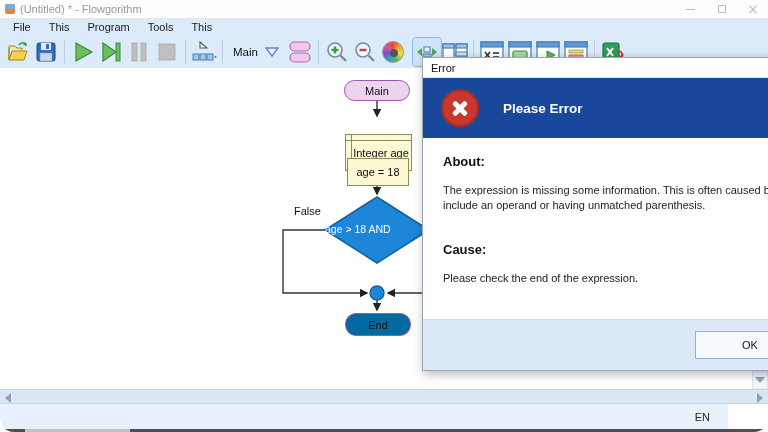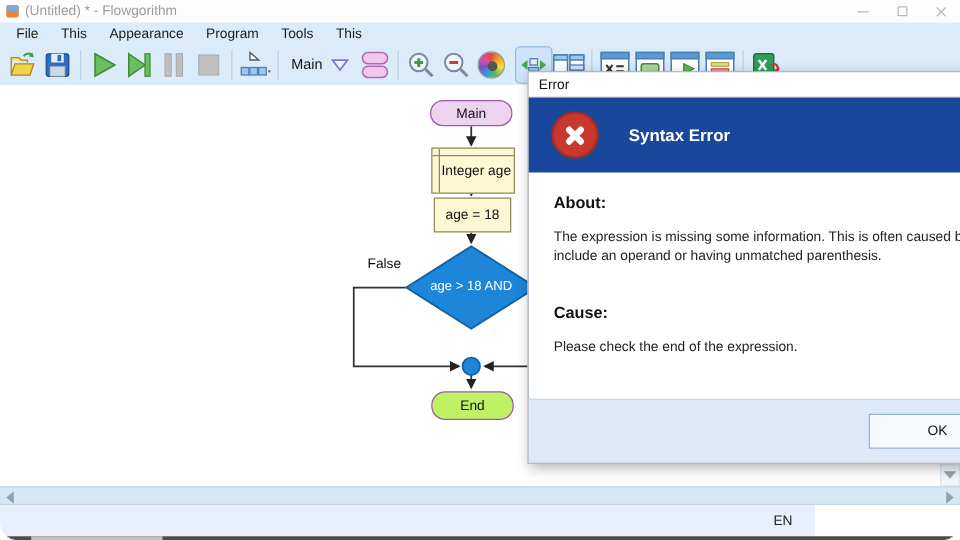--- a/index.html
+++ b/index.html
@@ -32,39 +32,39 @@
   .tsep { width:1px; height:24px; background:#b9cfe4; margin:0 4px; flex:0 0 auto; }
   .func-select { display:flex; align-items:center; gap:6px; padding:0 6px; height:26px; flex:0 0 auto; }
   .func-label { font-size:11.5px; color:#111; }
   .cw { width:22px; height:22px; border-radius:50%; background:conic-gradient(#e8453c,#f5a623,#f7e13a,#5cb85c,#2a9fd8,#7a4fc9,#d84fa8,#e8453c); border:1px solid #999; position:relative; }
   .cw::after { content:""; position:absolute; left:7px; top:7px; width:8px; height:8px; border-radius:50%; background:#555; }
 
   
   .canvas { position:absolute; left:0; top:68px; width:768px; height:321px; background:#ffffff; overflow:hidden; }
   .fc-node { position:absolute; display:flex; align-items:center; justify-content:center; font-size:11px; color:#111; }
   .node-terminal { background:#eed3f1; border:1.4px solid #9c57ae; border-radius:11px; }
-  .node-terminal.end { background:#bef264; }
+  .node-terminal.end { background:#0369a1; }
   .node-declare { background:#fcf8d4; border:1.3px solid #8f8a5a; position:relative; }
   .node-declare::before { content:""; position:absolute; left:0; top:5px; width:100%; height:1px; background:#8f8a5a; }
   .node-declare::after { content:""; position:absolute; left:5px; top:0; width:1px; height:100%; background:#8f8a5a; }
   .node-assign { background:#fcf8d4; border:1.3px solid #8f8a5a;text-align:right; }
-  .decision-label { position:absolute; color:#fff; font-size:10.5px; text-align:center; }
+  .decision-label { position:absolute; color:#fff; font-size:10.5px; text-align:left; }
   .false-label { position:absolute; font-size:11px; color:#111; }
 
   
   .vscroll-btn { position:absolute; right:0; top:303px; width:16px; height:18px; background:#f2f6fa; border:1px solid #dfe7ef; display:flex; align-items:center; justify-content:center; }
   .tri-down { width:0; height:0; border-left:5px solid transparent; border-right:5px solid transparent; border-top:6px solid #93a2b3; }
   .tri-left { width:0; height:0; border-top:5px solid transparent; border-bottom:5px solid transparent; border-right:6px solid #93a2b3; }
   .tri-right { width:0; height:0; border-top:5px solid transparent; border-bottom:5px solid transparent; border-left:6px solid #93a2b3; }
 
   .hscroll { position:absolute; left:0; top:389px; width:768px; height:15px; background:#d9e7f5; border-top:1px solid #c3d5e7; border-bottom:1px solid #c3d5e7; }
   .hscroll-btn { position:absolute; top:0; width:16px; height:15px; display:flex; align-items:center; justify-content:center; }
   .hs-left { left:0; } .hs-right { right:0; }
 
-  .statusbar { position:absolute; left:0; top:404px; width:652px; height:25px; background:#e8f1fb; }
+  .statusbar { position:absolute; left:0; top:404px; width:728px; height:25px; background:#e8f1fb; }
   .lang-badge { position:absolute; right:18px; top:7px; font-size:11px; color:#222; }
 
   .taskbar-strip { position:absolute; left:0; top:429px; width:768px; height:3px; background:#4e4e52; }
   .taskbar-seg { position:absolute; left:25px; top:0; width:105px; height:3px; background:#c2c2c2; }
 
   
   .dlg { position:absolute; left:422px; top:57px; width:470px; height:314px; background:#fff; border:1px solid #9aa7b5; box-shadow:2px 3px 10px rgba(0,0,0,.3); z-index:10; }
   .dlg-titlebar { height:20px; background:#fff; display:flex; align-items:center; padding-left:8px; border-bottom:1px solid #e3e3e3; }
   .dlg-title-text { font-size:11px; color:#111;text-align:right; }
   .dlg-header { height:60px; background:#19479b; display:flex; align-items:center; padding-left:18px; }
@@ -96,21 +96,20 @@
         </div>
       <div class="wc">
           <div class="wc-close-glyph"></div>
         </div>
     </div>
   </div>
 
   <div class="menubar">
     <div class="menu-item">File</div>
     <div class="menu-item">This</div>
-    <div class="menu-item">Appearance</div>
     <div class="menu-item">Program</div>
     <div class="menu-item">Tools</div>
     <div class="menu-item">This</div>
   </div>
 
   <div class="toolbar">
     <div class="tbtn">
       <svg width="24" height="24" viewBox="0 0 24 24">
         <path d="M3 8 L3 20 L18 20 L21 11 L6 11 L3 20 Z" fill="#f5d24a" stroke="#a8871a" stroke-width="1"></path>
         <path d="M3 8 L3 6 L9 6 L11 8 L16 8 L16 10" fill="#f9e27e" stroke="#a8871a" stroke-width="1"></path>
@@ -268,21 +267,21 @@
       <line x1="360" y1="225" x2="367" y2="225" stroke="#333" stroke-width="1.4" marker-end="url(#ah)"></line>
       <line x1="470" y1="225" x2="388" y2="225" stroke="#333" stroke-width="1.4" marker-end="url(#ah)"></line>
       <line x1="377" y1="232" x2="377" y2="242" stroke="#333" stroke-width="1.4" marker-end="url(#ah)"></line>
       <polygon points="377,129 429,162 377,195 325,162" fill="#1e86d8" stroke="#1261a0" stroke-width="1.5"></polygon>
       <circle cx="377" cy="225" r="7" fill="#1e86d8" stroke="#1261a0" stroke-width="1.4"></circle>
     </svg>
 
     <div class="fc-node node-terminal" style="left:344px;top:12px;width:66px;height:21px;">
       <span>Main</span>
     </div>
-    <div class="fc-node node-declare" style="left:345px;top:50px;width:67px;height:37px;padding-left:5px;align-items:center;">
+    <div class="fc-node node-declare" style="left:345px;top:66px;width:67px;height:37px;padding-left:5px;align-items:center;">
       <span>Integer age</span>
     </div>
     <div class="fc-node node-assign" style="left:347px;top:90px;width:62px;height:28px;">
       <span>age = 18</span>
     </div>
     <div class="decision-label" style="left:325px;top:155px;width:104px;">age &gt; 18 AND</div>
     <div class="false-label" style="left:294px;top:137px;">False</div>
     <div class="fc-node node-terminal end" style="left:345px;top:245px;width:66px;height:23px;">
       <span>End</span>
     </div>
@@ -307,21 +306,21 @@
   <div class="taskbar-strip">
     <div class="taskbar-seg"></div>
   </div>
 
   <div class="dlg">
     <div class="dlg-titlebar">
       <span class="dlg-title-text">Error</span>
     </div>
     <div class="dlg-header">
       <div class="err-circle"></div>
-      <div class="dlg-header-text">Syntax Error</div>
+      <div class="dlg-header-text">Please Error</div>
     </div>
     <div class="dlg-body">
       <div class="dlg-h">About:</div>
       <div class="dlg-p">The expression is missing some information. This is often caused by forgetting to include an operand or having unmatched parenthesis.</div>
       <div class="dlg-h">Cause:</div>
       <div class="dlg-p">Please check the end of the expression.</div>
     </div>
     <div class="dlg-footer">
       <button class="ok-btn">OK</button>
     </div>

